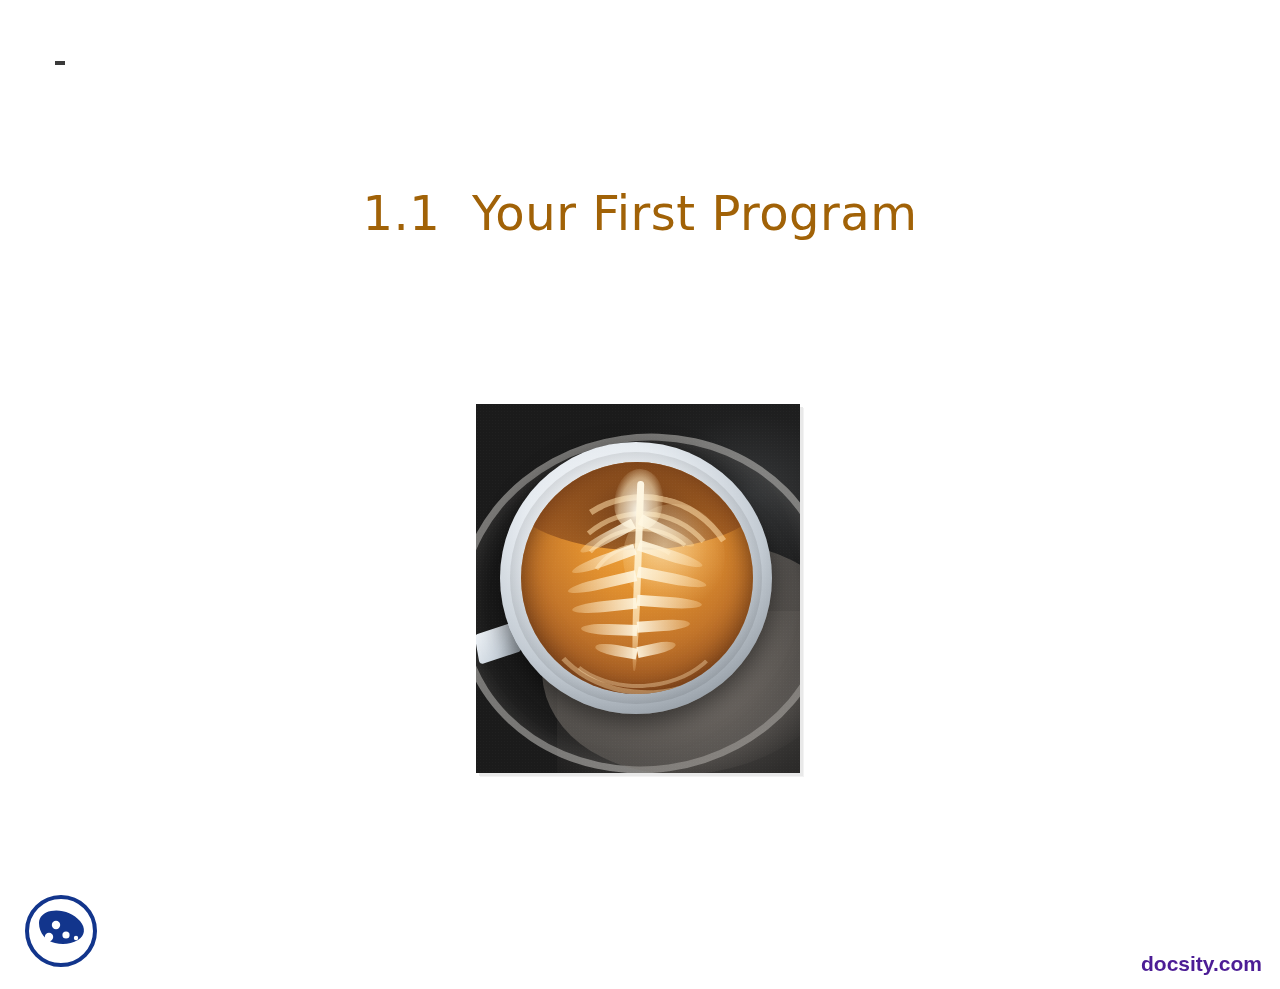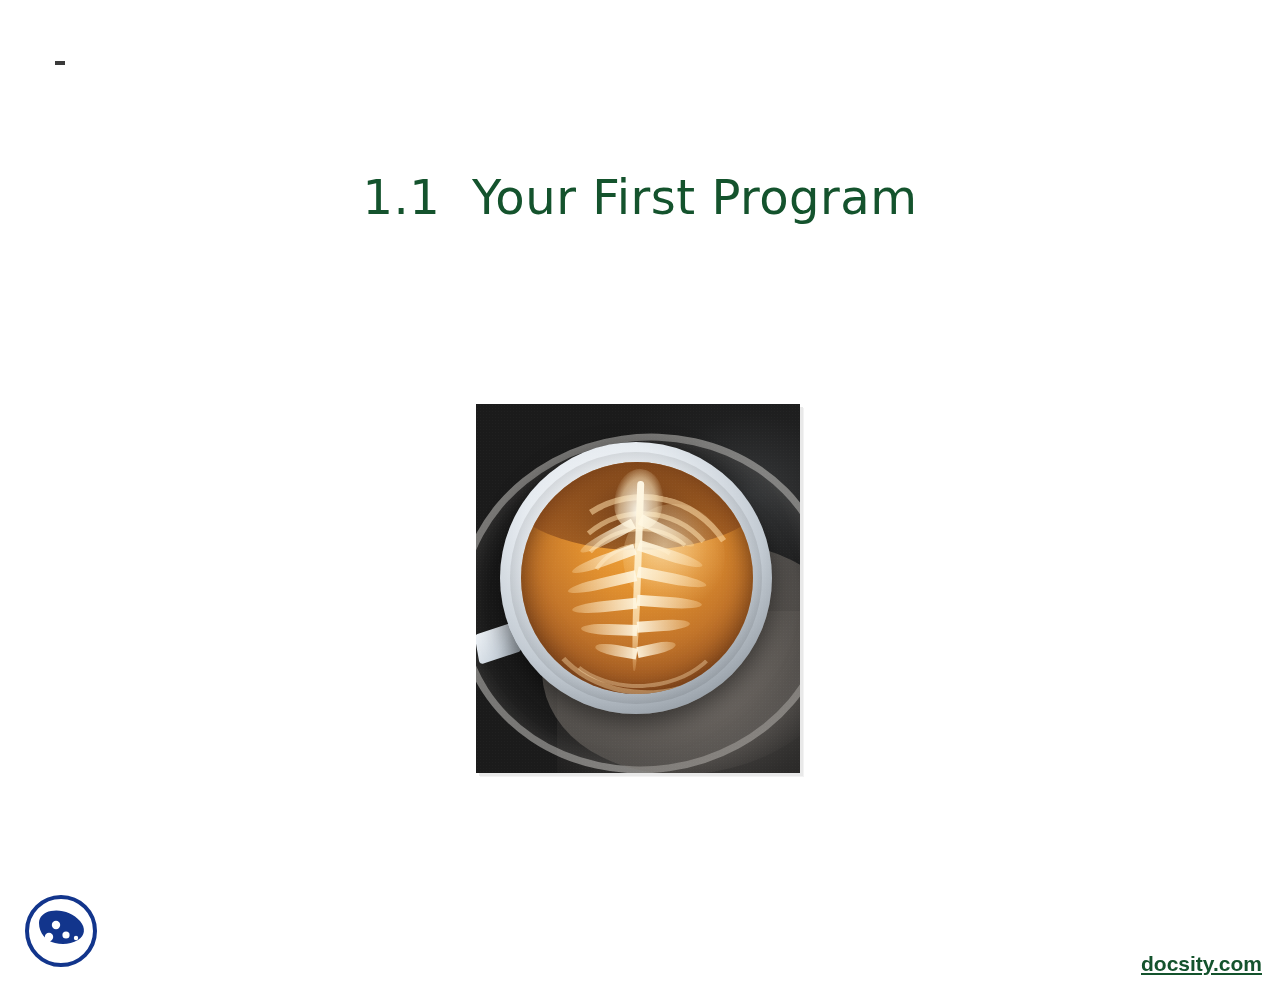--- a/index.html
+++ b/index.html
@@ -22,24 +22,24 @@
     top: 61px;
     width: 10px;
     height: 4px;
     background: #3a3a3a;
   }
 
   
   .slide-title {
     position: absolute;
     left: 0;
-    top: 170px;
+    top: 186px;
     width: 1280px;
     text-align: center;
-    color: #14532d;
+    color: #a16207;
     font-family: "DejaVu Sans", sans-serif;
     font-size: 48px;
     font-weight: 400;
     letter-spacing: 0.5px;
     white-space: pre;
     line-height: 1.15;
   }
 
   
   .photo-frame {
@@ -225,26 +225,25 @@
     top: 893px;
     width: 76px;
     height: 76px;
   }
   .logo svg { display: block; }
 
   .footer-brand {
     position: absolute;
     right: 18px;
     top: 952px;
-    color: #14532d;
+    color: #4c1d95;
     font-family: "Liberation Sans", sans-serif;
     font-size: 21px;
     font-weight: bold;
     letter-spacing: 0px;
-    text-decoration: underline;
   }
 </style>
 </head>
 <body>
 
 <div class="top-mark"></div>
 
 <div class="slide-title">1.1  Your First Program</div>
 
 <div class="photo-frame">

